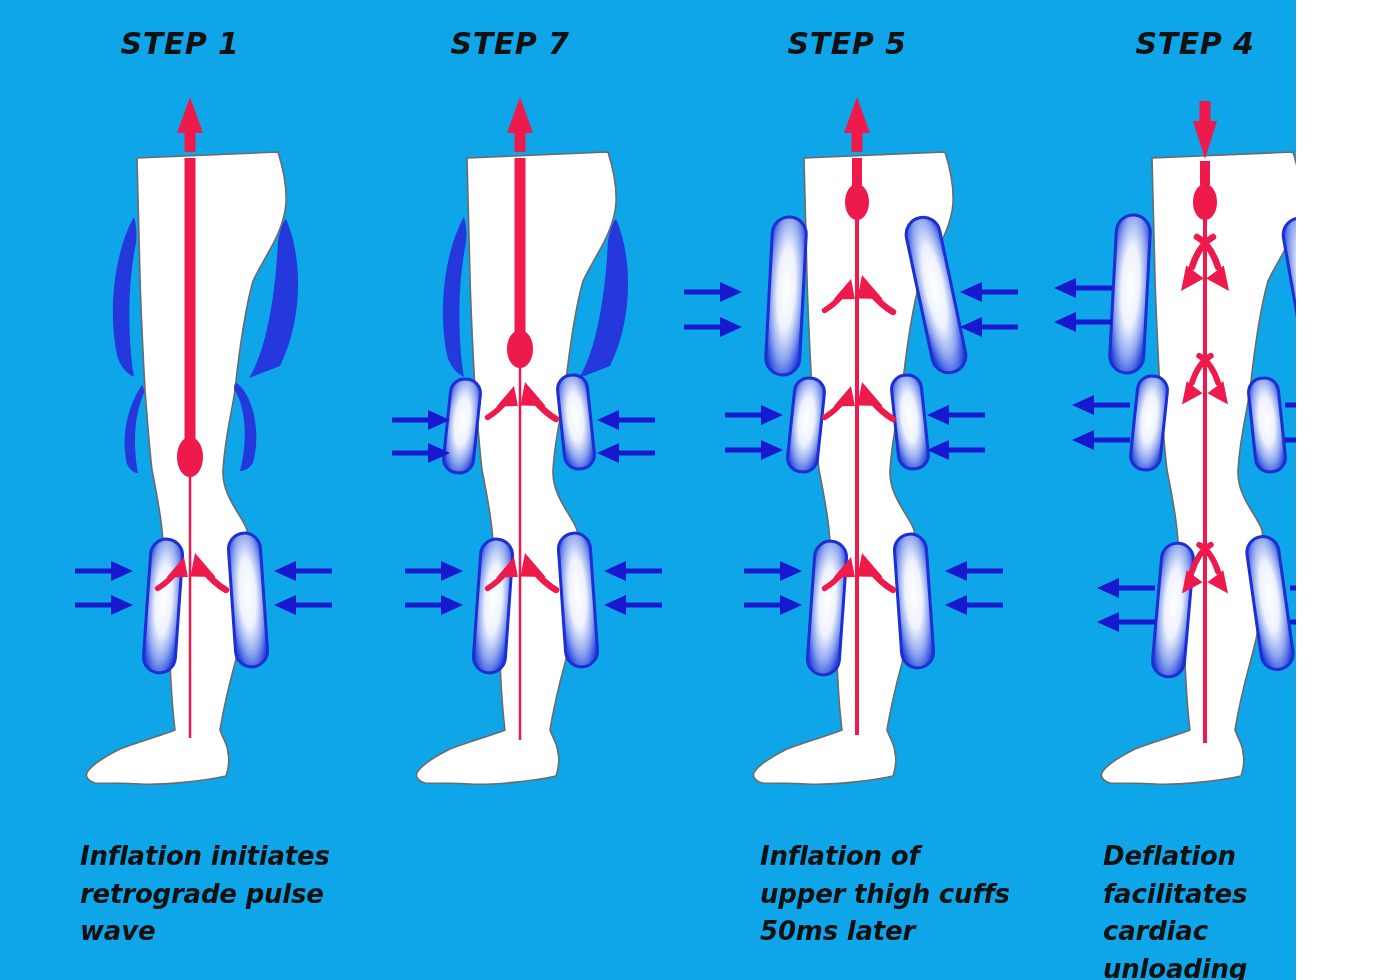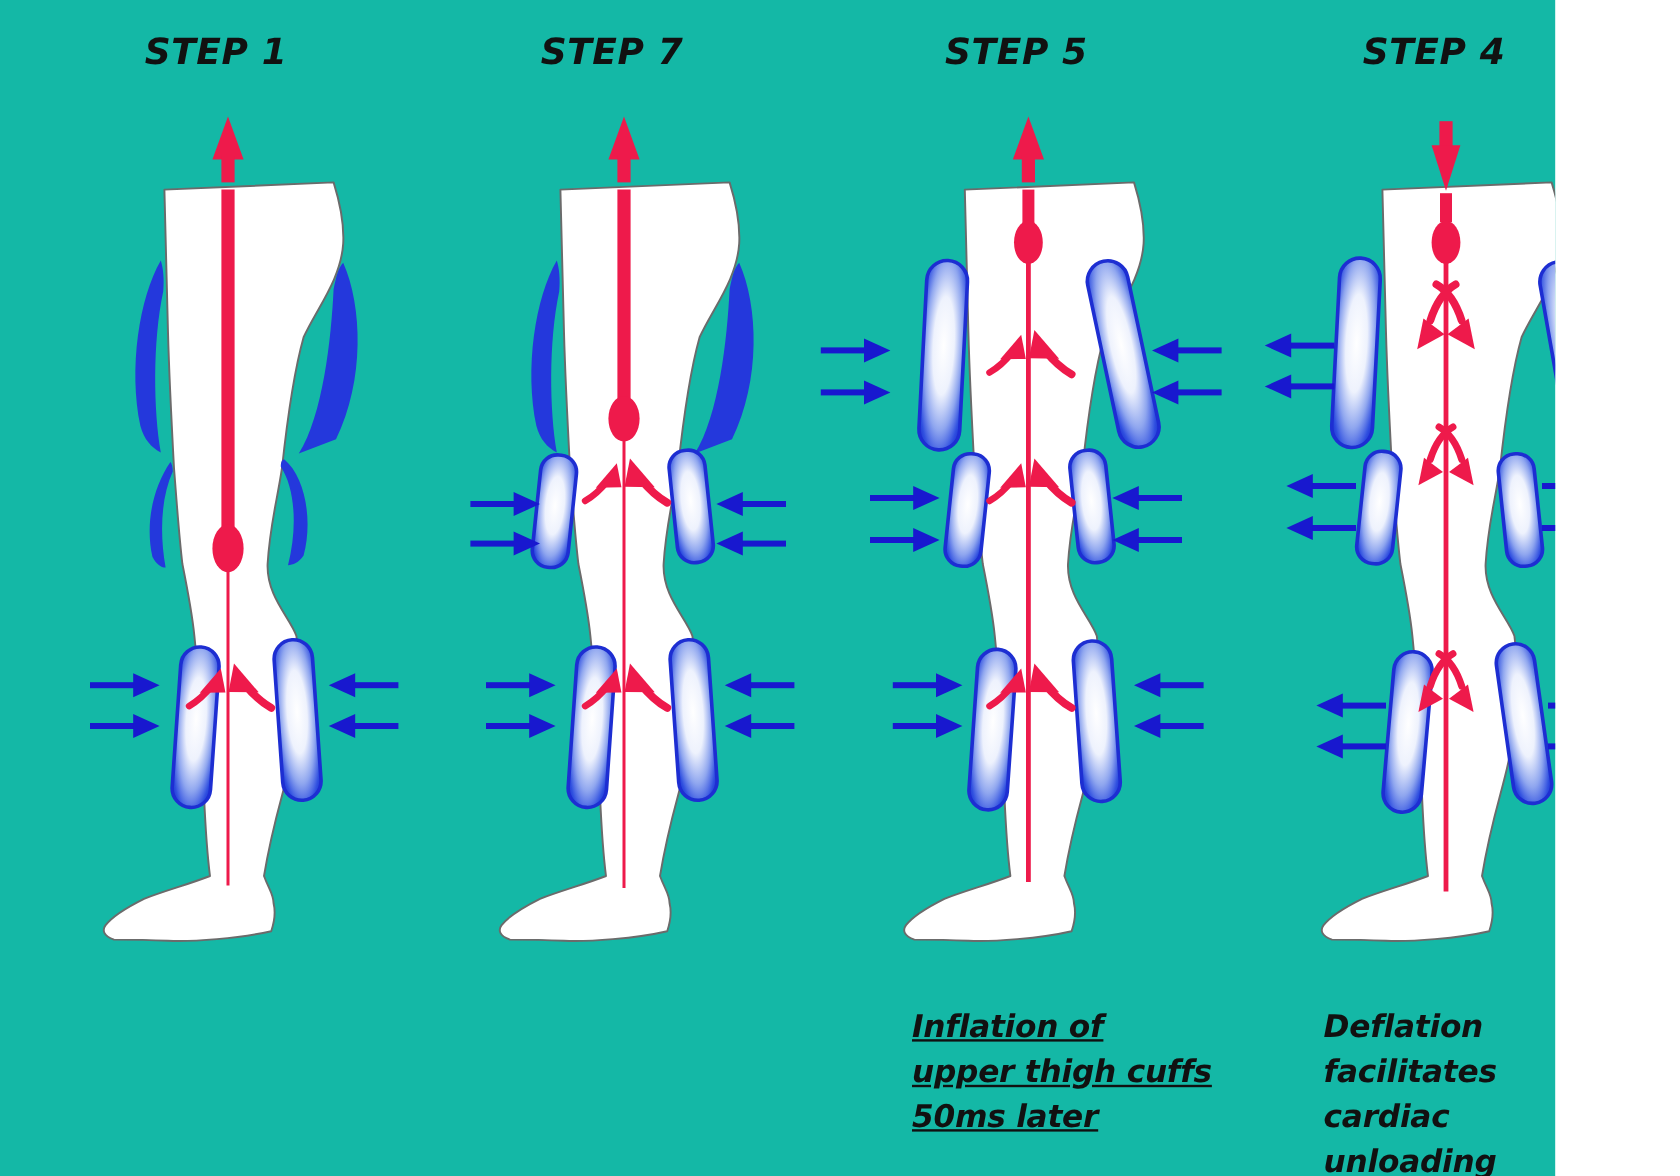--- a/index.html
+++ b/index.html
@@ -1,34 +1,34 @@
 <!DOCTYPE html>
 <html style="--red: #ee1a4b; --blue: #1818cf; --cuff: #2438dc; --edge: #1d2ed2; --outline: #6b6b6b; --text: #111111;"><head>
 <meta charset="utf-8">
 <style>
   html,body{margin:0;padding:0;background:#fff;}
   #canvas{
-    position:relative;width:1296px;height:980px;background:#14b8a6;overflow:hidden;
+    position:relative;width:1296px;height:980px;background:#0ea5e9;overflow:hidden;
     font-family:"DejaVu Sans","Liberation Sans",sans-serif;
   }
   .step{position:absolute;top:0;width:340px;height:980px;}
   .step-title{
     position:absolute;top:26px;left:0;width:340px;text-align:center;
     transform:translateX(-10px);
     font-size:30px;font-weight:700;font-style:italic;color:var(--text,#111);
     letter-spacing:0.5px;
   }
   .step-svg{position:absolute;top:85px;left:0;}
   svg{overflow:visible;display:block;}
   .step-caption{
     position:absolute;top:838px;left:0;width:252px;
     font-size:26px;font-weight:700;font-style:italic;color:var(--text,#111);
     line-height:1.45;letter-spacing:-0.2px;
   }
-  .cap-1{padding-left:60px;} .cap-2{padding-left:73px;} .cap-3{padding-left:73px;text-decoration:underline;} .cap-4{padding-left:68px;}
+  .cap-1{padding-left:60px;} .cap-2{padding-left:73px;} .cap-3{padding-left:73px;} .cap-4{padding-left:68px;}
 
   
   .leg{fill:#ffffff;stroke:var(--outline,#6b6b6b);stroke-width:1.6;stroke-linejoin:round;}
   .cresc{fill:var(--cuff,#2438dc);}
   .pill{fill:url(#cuffgrad);stroke:var(--edge,#1d2ed2);stroke-width:3;}
   .barrow{fill:var(--blue,#1818cf);}
   .red-f{fill:var(--red,#ee1a4b);}
   .red-s{stroke:var(--red,#ee1a4b);fill:none;}
   .chev-tail{stroke:var(--red,#ee1a4b);stroke-width:6.5;fill:none;stroke-linecap:round;}
 </style>
@@ -145,20 +145,21 @@
             <use href="#chev"></use>
           </g>
       </g>
       <g>
         <use href="#barrow" transform="translate(55,486)"></use>
         <use href="#barrow" transform="translate(55,520)"></use>
         <use href="#barrow" transform="translate(312,486) scale(-1,1)"></use>
         <use href="#barrow" transform="translate(312,520) scale(-1,1)"></use>
       </g>
     </svg>
+    <div class="step-caption cap-1">Inflation initiates retrograde pulse wave</div>
   </div>
 
   <div class="step" style="left:350px">
     <div class="step-title">STEP 7</div>
     <svg class="step-svg" width="340" height="710" viewBox="0 0 340 710">
       <use href="#leg"></use>
       <g>
         <use href="#cresc-ul"></use>
           <use href="#cresc-ur"></use>
       </g>

